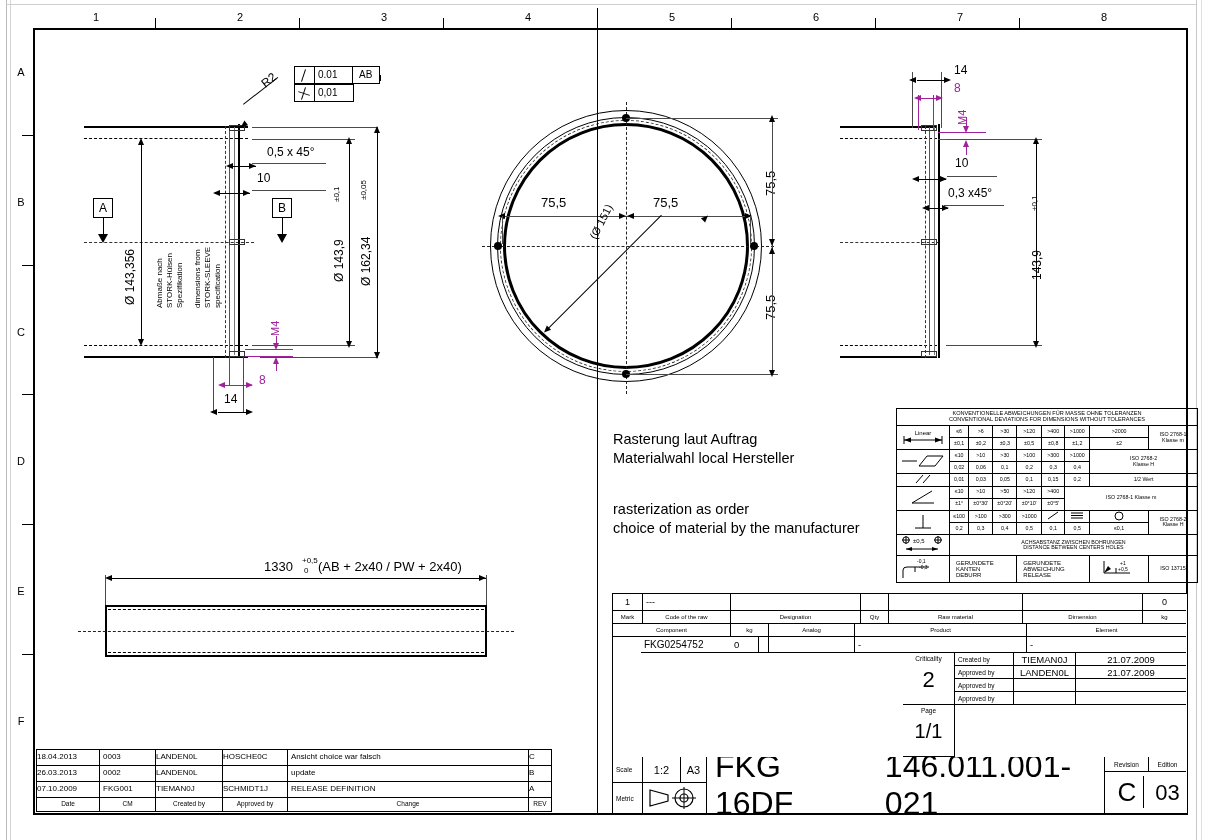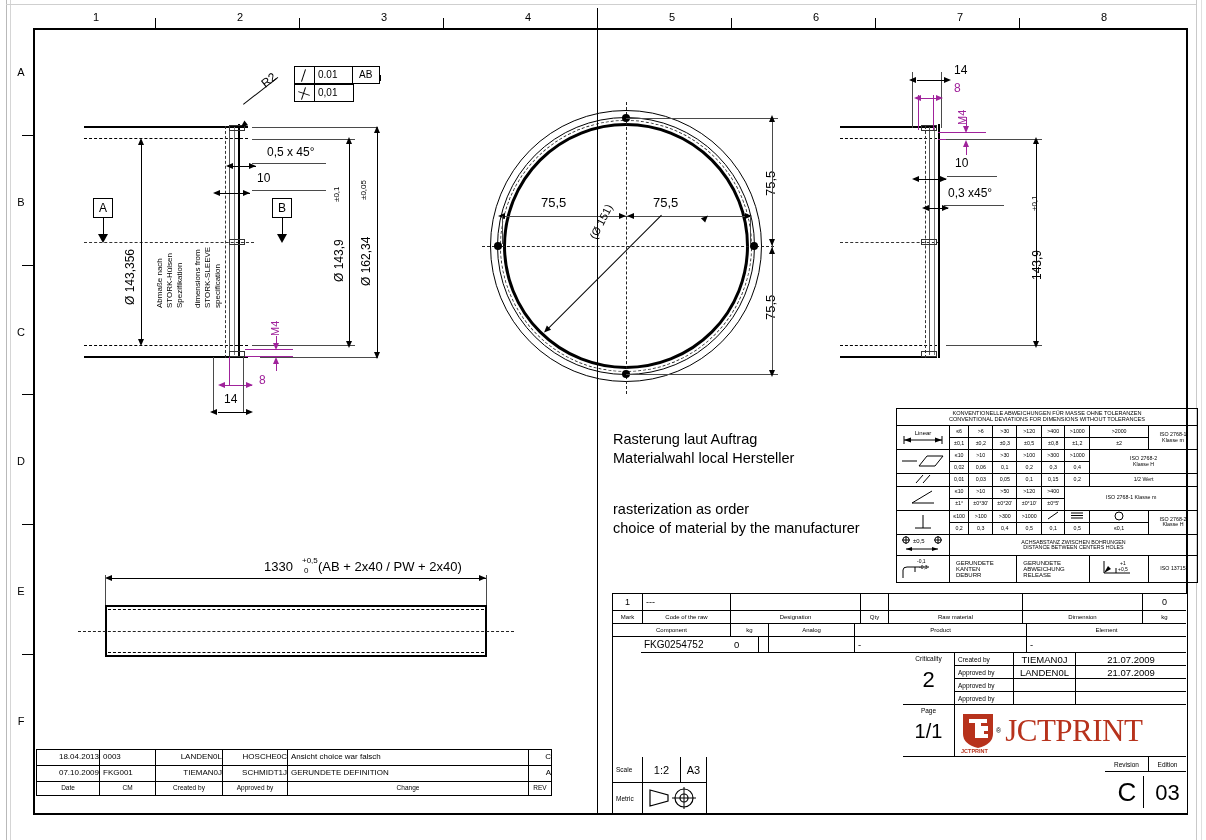--- a/index.html
+++ b/index.html
@@ -56,21 +56,21 @@
 
   
   #tol-table{left:896px;top:408px;width:302px;}
   #tol-table td{font-size:5.3px;height:11px;}
   #tol-table td.hdr{font-size:5.6px;height:16px;}
   #tol-table td.sym{width:52px;height:22px;}
 
   
   #rev-table{left:36px;top:749px;width:516px;}
   #rev-table td{font-size:8px;height:15px;text-align:left;padding-left:3px;}
-  #rev-table td.c{text-align:right;padding-left:0;}
+  #rev-table td.c{text-align:left;padding-left:0;}
   #rev-table tr.foot td{font-size:6.5px;text-align:center;padding-left:0;height:13px;}
 
   
   #tblock{position:absolute;left:612px;top:593px;width:576px;height:221px;border:1.6px solid #000;box-sizing:border-box;background:#fff;}
   .tcell{position:absolute;box-sizing:border-box;border-right:1px solid #000;border-bottom:1px solid #000;display:flex;align-items:center;justify-content:center;font-size:7px;overflow:hidden;}
   .tcell.nb{border-right:none;}
   .tcell.nbb{border-bottom:none;}
   .tcell.lft{justify-content:flex-start;padding-left:3px;}
 
   
@@ -561,25 +561,33 @@
     <tbody>
         <tr>
       <td class="c" style="width:62px">18.04.2013</td>
       <td style="width:52px">0003</td>
       <td class="c" style="width:66px">LANDEN0L</td>
       <td class="c" style="width:64px">HOSCHE0C</td>
       <td>Ansicht choice war falsch</td>
       <td class="c" style="width:22px">C</td>
     </tr>
     <tr>
+      <td class="c">26.03.2013</td>
+      <td>0002</td>
+      <td class="c">LANDEN0L</td>
+      <td class="c"></td>
+      <td>update</td>
+      <td class="c">B</td>
+    </tr>
+    <tr>
       <td class="c">07.10.2009</td>
       <td>FKG001</td>
       <td class="c">TIEMAN0J</td>
       <td class="c">SCHMIDT1J</td>
-      <td>GERUNDETE DEFINITION</td>
+      <td>RELEASE DEFINITION</td>
       <td class="c">A</td>
     </tr>
     <tr class="foot">
       <td>Date</td>
       <td>CM</td>
       <td>Created by</td>
       <td>Approved by</td>
       <td>Change</td>
       <td>REV</td>
     </tr>
@@ -637,44 +645,38 @@
     <div class="tcell lft" style="left:342px;top:98px;width:59px;height:13px;font-size:6.5px;">Approved by</div>
     <div class="tcell" style="left:401px;top:98px;width:62px;height:13px;"></div>
     <div class="tcell nb" style="left:463px;top:98px;width:110px;height:13px;"></div>
 
 
     <div class="tcell" style="left:290px;top:111px;width:52px;height:52px;display:block;">
       <div style="text-align:center;font-size:6.5px;margin-top:2px;">Page</div>
       <div style="text-align:center;font-size:20px;margin-top:6px;">1/1</div>
     </div>
 
-    <div class="tcell nb" style="left:342px;top:111px;width:231px;height:52px;justify-content:flex-start;padding-left:6px;overflow:visible;">
-      <svg width="34" height="38" viewBox="0 0 34 38" style="flex:none;">
-        <path d="M2 2 H32 V22 Q32 32 17 36 Q2 32 2 22 Z" fill="#b7321c"></path>
-        <path d="M8 7 H26 V11 H20 V26 H14 V11 H8 Z" fill="#ffffff"></path>
-        <path d="M20 14 H27 V19 H23 V22 H27 V26 H20 Z" fill="#ffffff"></path>
-      </svg>
-      <span style="font-size:7px;vertical-align:super;margin-left:1px;">®</span>
-      <span style="font-family:'Liberation Serif',serif;font-size:31px;color:#b7321c;margin-left:4px;letter-spacing:-0.5px;">JCTPRINT</span>
-      <span style="position:absolute;left:6px;bottom:2px;font-size:5.5px;color:#b7321c;font-weight:bold;">JCTPRINT</span>
-    </div>
 
     <div class="tcell lft" style="left:0;top:163px;width:30px;height:26px;font-size:6.5px;">Scale</div>
     <div class="tcell" style="left:30px;top:163px;width:38px;height:26px;font-size:11px;">1:2</div>
     <div class="tcell" style="left:68px;top:163px;width:26px;height:26px;font-size:11px;">A3</div>
     <div class="tcell lft nbb" style="left:0;top:189px;width:30px;height:30px;font-size:6.5px;">Metric</div>
     <div class="tcell nbb" style="left:30px;top:189px;width:64px;height:30px;">
       <svg width="58" height="24" viewBox="0 0 58 24">
         <path d="M4 4 L22 9 L22 15 L4 20 Z" fill="none" stroke="#000" stroke-width="1.2"></path>
         <circle cx="38" cy="12" r="9" fill="none" stroke="#000" stroke-width="1.2"></circle>
         <circle cx="38" cy="12" r="4" fill="none" stroke="#000" stroke-width="1.2"></circle>
         <line x1="26" y1="12" x2="50" y2="12" stroke="#000" stroke-width="1"></line>
         <line x1="38" y1="1" x2="38" y2="23" stroke="#000" stroke-width="1"></line>
       </svg>
     </div>
+    <div class="tcell nbb" style="left:94px;top:163px;width:398px;height:56px;justify-content:flex-start;padding-left:8px;">
+      <span style="font-size:32px;">FKG 16DF</span>
+      <span style="font-size:32px;margin-left:30px;">146.011.001-021</span>
+    </div>
     <div class="tcell" style="left:492px;top:163px;width:44px;height:15px;font-size:6.5px;">Revision</div>
     <div class="tcell nb" style="left:536px;top:163px;width:37px;height:15px;font-size:6.5px;">Edition</div>
     <div class="tcell nbb" style="left:492px;top:178px;width:44px;height:41px;font-size:26px;border-right:none;">C</div>
     <div class="tcell nbb nb" style="left:536px;top:178px;width:37px;height:41px;font-size:22px;">03</div>
     <div class="ln v" style="left:530px;top:182px;height:32px;background:#000;"></div>
   </div>
 
   <div class="ln v" style="left:597px;top:28px;height:787px;background:#000;"></div>
 
 </div>

